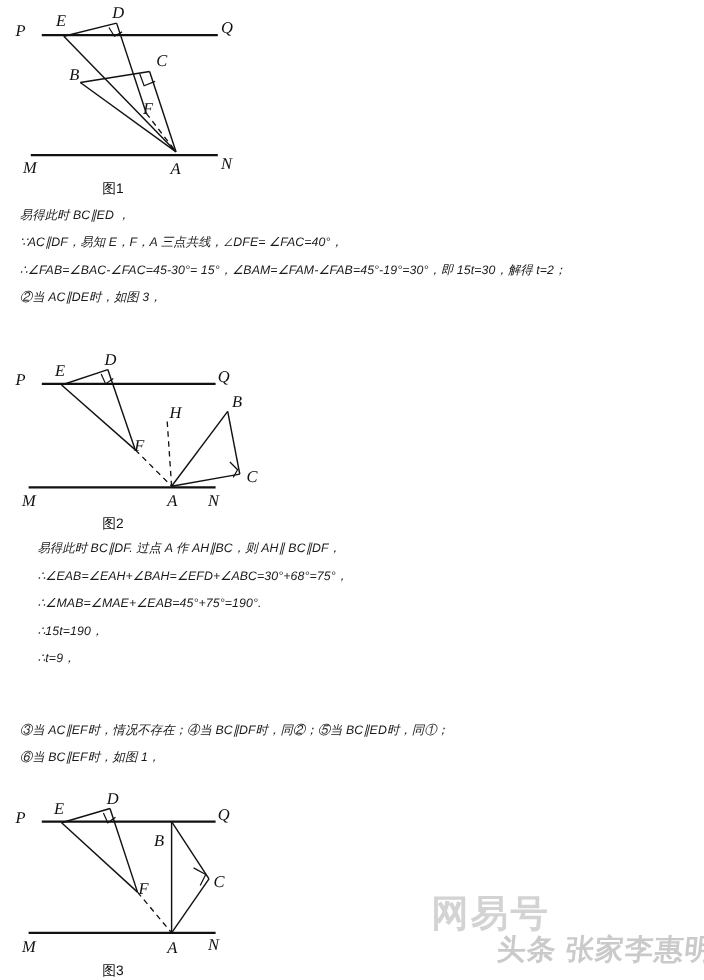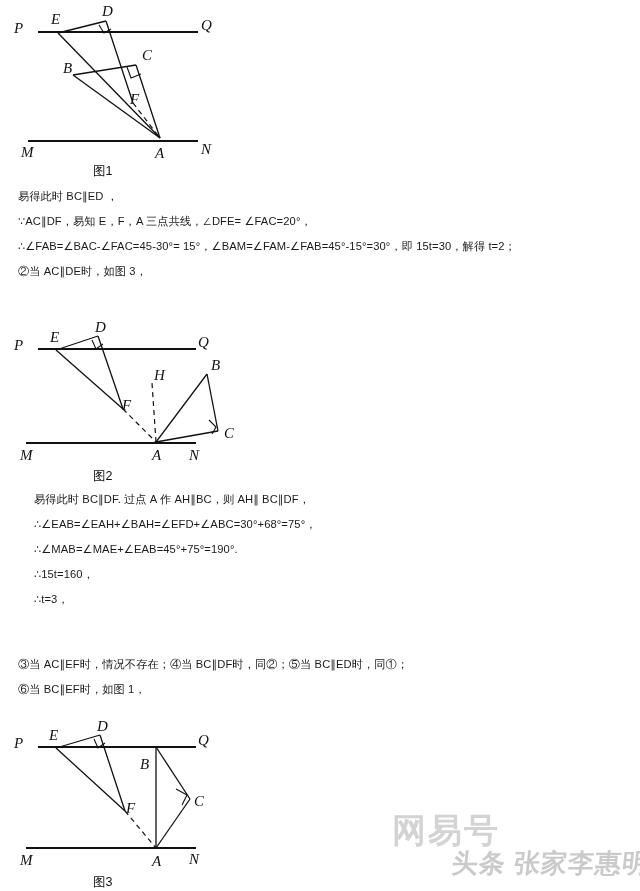--- a/index.html
+++ b/index.html
@@ -23,20 +23,21 @@
 
   
   .txt{
     position:absolute;
     font-size:11.2px;
     line-height:1.25;
     letter-spacing:0.1px;
     white-space:nowrap;
     color:#1a1a1a;
     font-family:"Liberation Sans", sans-serif;
+    font-style:italic;
   }
   .blk1{left:18px;top:189px;}
   .blk2{left:18px;top:492px;margin-left:16px;}
   .blk3{left:18px;top:644px;margin-top:13px;}
   .line{margin-bottom:0px;height:25px;}
 
   
   .lbl{font-family:"Liberation Serif", serif;font-style:italic;font-size:15px;fill:#111;}
   .cap{font-family:"Liberation Sans", sans-serif;font-style:normal;font-size:12.5px;fill:#111;}
 
@@ -100,22 +101,22 @@
       <text class="lbl" x="130" y="104">F</text>
       <text class="lbl" x="21" y="157">M</text>
       <text class="lbl" x="155" y="158">A</text>
       <text class="lbl" x="201" y="154">N</text>
       <text class="cap" x="93" y="175">图1</text>
     </svg>
   </div>
 
   <div class="txt blk1">
     <div class="line">易得此时 BC∥ED ，</div>
-    <div class="line">∵AC∥DF，易知 E，F，A 三点共线，∠DFE= ∠FAC=20°，</div>
-    <div class="line">∴∠FAB=∠BAC-∠FAC=45-30°= 15°，∠BAM=∠FAM-∠FAB=45°-15°=30°，即 15t=30，解得 t=2；</div>
+    <div class="line">∵AC∥DF，易知 E，F，A 三点共线，∠DFE= ∠FAC=40°，</div>
+    <div class="line">∴∠FAB=∠BAC-∠FAC=45-30°= 15°，∠BAM=∠FAM-∠FAB=45°-19°=30°，即 15t=30，解得 t=2；</div>
     <div class="line">②当 AC∥DE时，如图 3，</div>
   </div>
 
   <div class="figure fig2">
     <svg width="340" height="175" viewBox="0 0 340 175">
 
       <line x1="38" y1="39" x2="196" y2="39" stroke="#111" stroke-width="2"></line>
 
       <line x1="26" y1="133" x2="196" y2="133" stroke="#111" stroke-width="2"></line>
 
@@ -147,22 +148,22 @@
       <text class="lbl" x="152" y="150">A</text>
       <text class="lbl" x="189" y="150">N</text>
       <text class="cap" x="93" y="170">图2</text>
     </svg>
   </div>
 
   <div class="txt blk2">
     <div class="line">易得此时 BC∥DF. 过点 A 作 AH∥BC，则 AH∥ BC∥DF，</div>
     <div class="line">∴∠EAB=∠EAH+∠BAH=∠EFD+∠ABC=30°+68°=75°，</div>
     <div class="line">∴∠MAB=∠MAE+∠EAB=45°+75°=190°.</div>
-    <div class="line">∴15t=160，</div>
-    <div class="line">∴t=3，</div>
+    <div class="line">∴15t=190，</div>
+    <div class="line">∴t=9，</div>
   </div>
 
   <div class="txt blk3">
     <div class="line">③当 AC∥EF时，情况不存在；④当 BC∥DF时，同②；⑤当 BC∥ED时，同①；</div>
     <div class="line">⑥当 BC∥EF时，如图 1，</div>
   </div>
 
   <div class="figure fig3">
     <svg width="340" height="176" viewBox="0 0 340 176">
 

